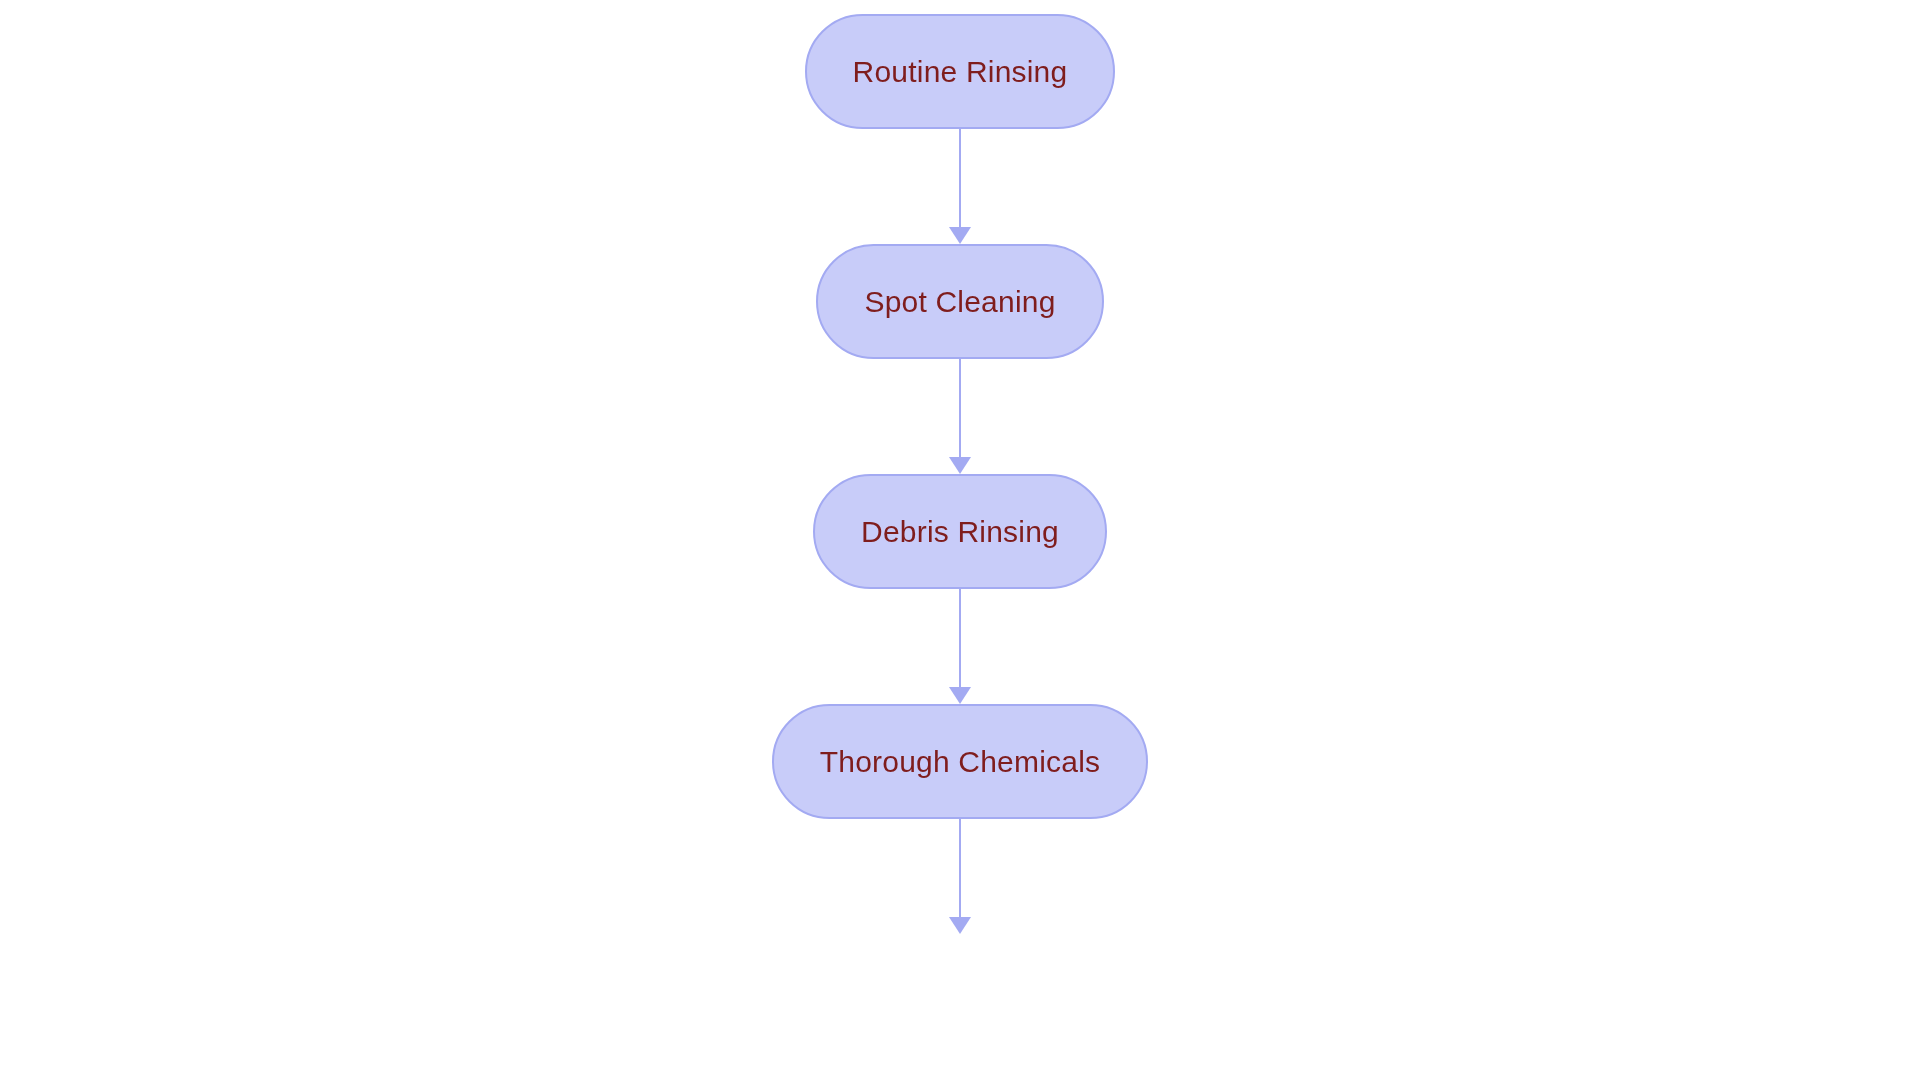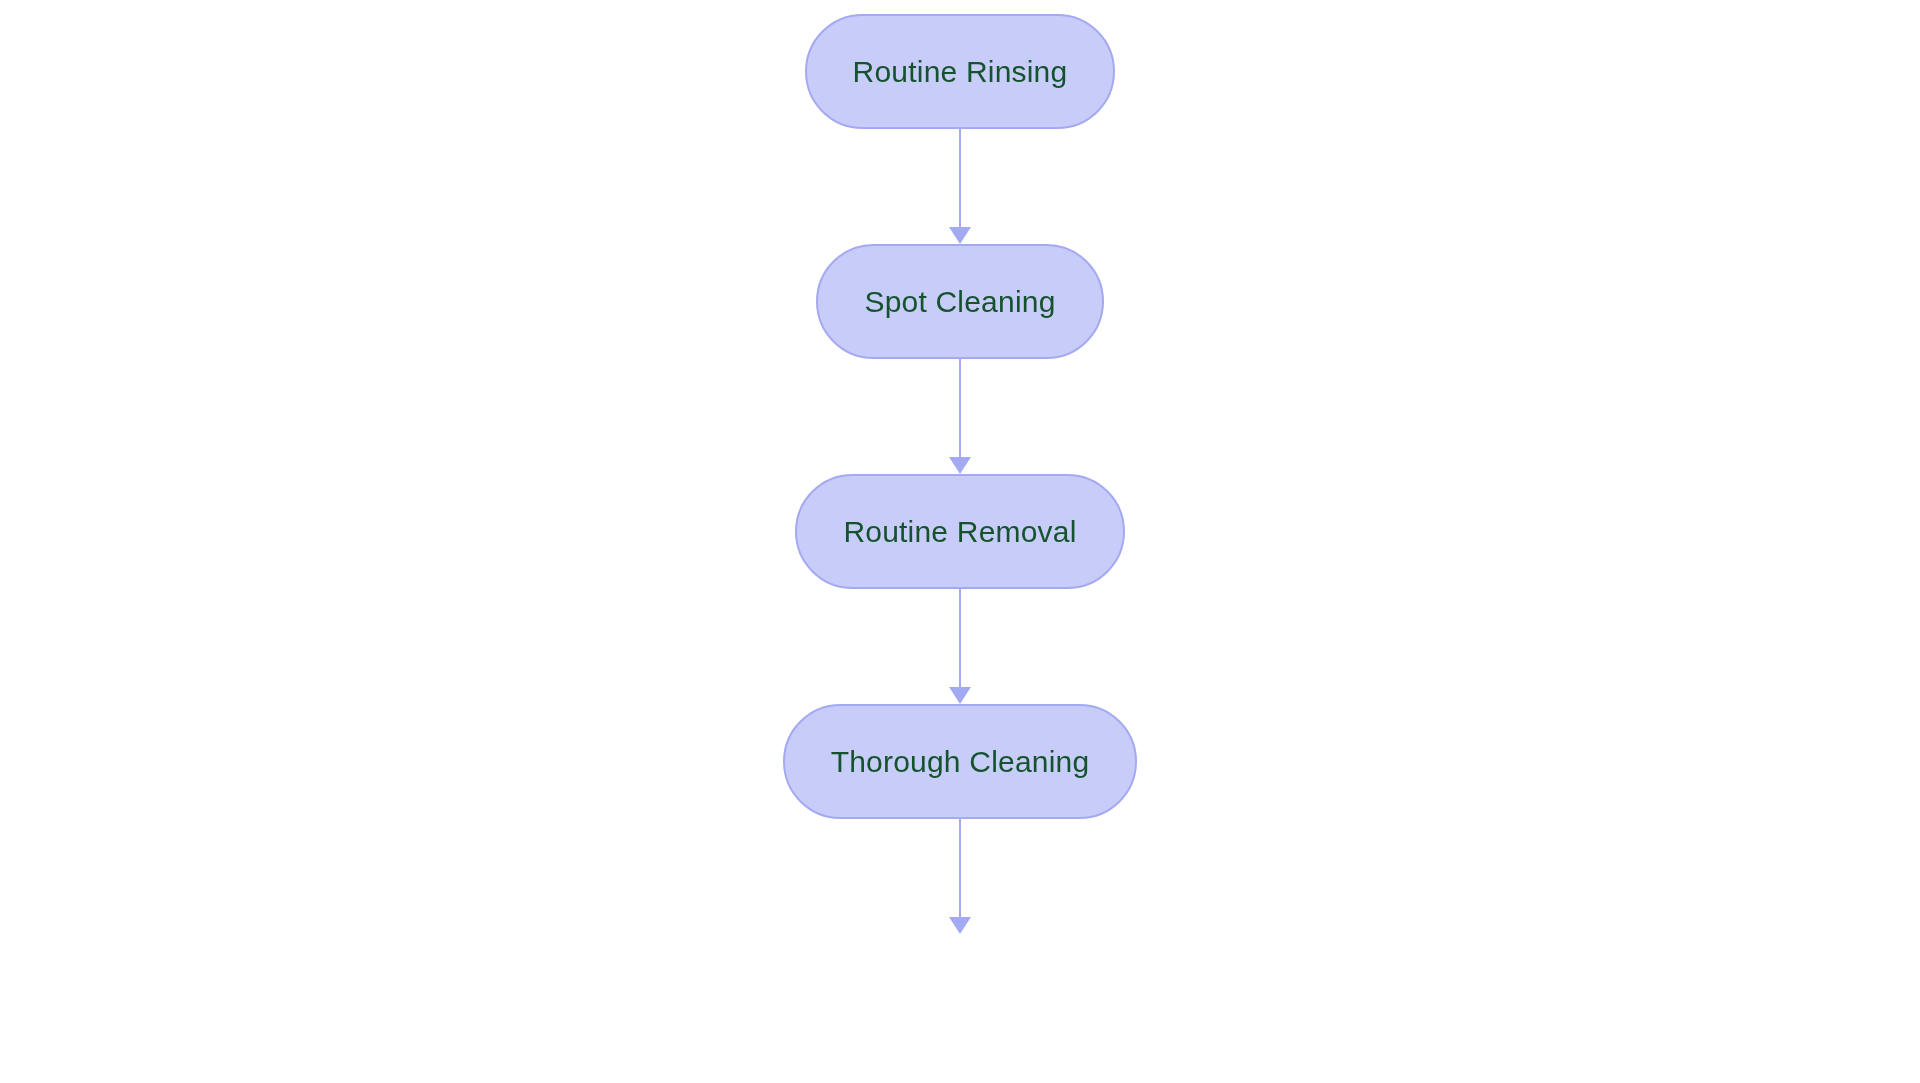--- a/index.html
+++ b/index.html
@@ -44,21 +44,21 @@
     align-items: center;
     justify-content: center;
     padding: 0 46px;
     white-space: nowrap;
   }
 
   .node-label {
     font-family: "Liberation Sans", sans-serif;
     font-size: 30px;
     font-weight: 400;
-    color: #14532d;
+    color: #7f1d1d;
     letter-spacing: 0.2px;
     line-height: 1;
   }
 
   
   .connector {
     width: 40px;
     height: 115px;
     display: flex;
     flex-direction: column;
@@ -106,30 +106,30 @@
     <div class="node">
       <span class="node-label">Spot Cleaning</span>
     </div>
 
     <div class="connector">
       <div class="connector-line"></div>
       <div class="connector-arrow"></div>
     </div>
 
     <div class="node">
-      <span class="node-label">Routine Removal</span>
+      <span class="node-label">Debris Rinsing</span>
     </div>
 
     <div class="connector">
       <div class="connector-line"></div>
       <div class="connector-arrow"></div>
     </div>
 
     <div class="node">
-      <span class="node-label">Thorough Cleaning</span>
+      <span class="node-label">Thorough Chemicals</span>
     </div>
 
     <div class="connector">
       <div class="connector-line"></div>
       <div class="connector-arrow"></div>
     </div>
 
 
   </div>
 </div>

